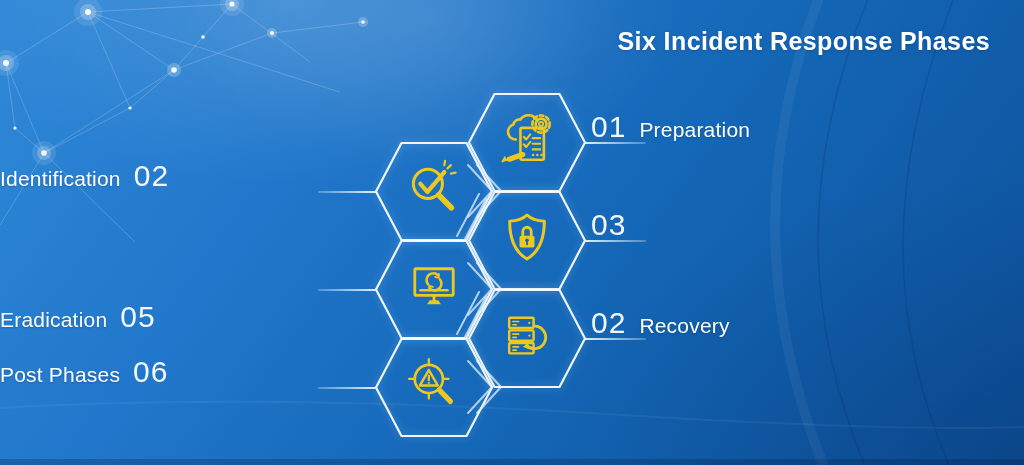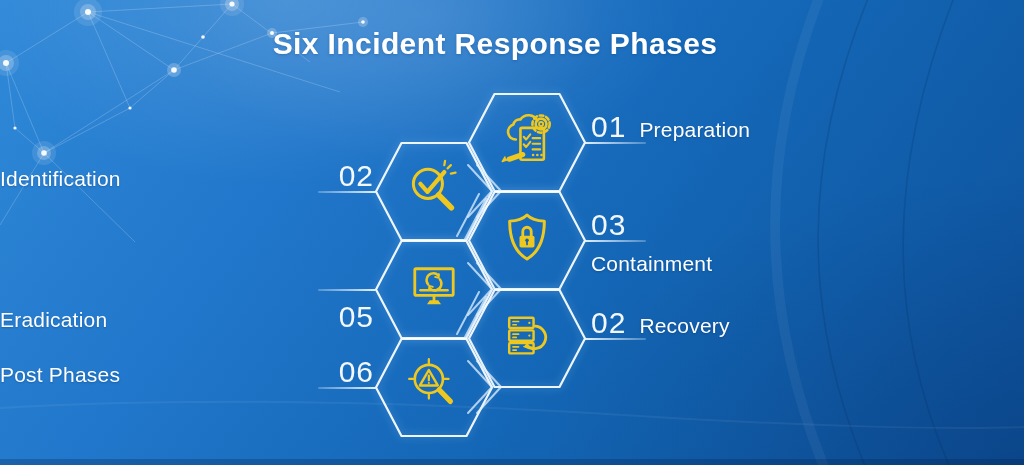--- a/index.html
+++ b/index.html
@@ -3,32 +3,32 @@
 <meta charset="utf-8">
 <style>
   html,body{margin:0;padding:0;background:#0d509a;}
   .stage{position:relative;width:1024px;height:465px;overflow:hidden;
     background:linear-gradient(126deg,#3089d8 0%,#2177cb 30%,#1365b4 62%,#0d509a 100%);
     font-family:"Liberation Sans",sans-serif;}
   .stage::before{content:"";position:absolute;inset:0;pointer-events:none;
     background:radial-gradient(520px 300px at 28% 0%,rgba(255,255,255,.14),transparent 62%),
                radial-gradient(420px 240px at 42% 4%,rgba(255,255,255,.09),transparent 60%),
                radial-gradient(700px 420px at 100% 100%,rgba(0,20,60,.18),transparent 70%);}
-  .title{position:absolute;top:27px;left:0;width:990px;margin:0;text-align:center;
-    color:#ffffff;font-size:30px;font-weight:bold;letter-spacing:.4px;
+  .title{position:absolute;top:27px;left:0;width:990px;margin:0;text-align:right;
+    color:#ffffff;font-size:25px;font-weight:bold;letter-spacing:.4px;
     text-shadow:0 1px 3px rgba(0,40,90,.25);}
   .deco{position:absolute;left:0;top:0;pointer-events:none;}
   .hex{position:absolute;overflow:visible;filter:drop-shadow(0 0 4px rgba(150,210,255,.45));}
   .hex polygon{fill:none;stroke:rgba(255,255,255,.93);stroke-width:2.2;stroke-linejoin:round;}
   .accent{position:absolute;overflow:visible;}
   .accent path,.accent polyline{fill:none;stroke:rgba(225,242,255,.75);stroke-width:2;stroke-linejoin:round;stroke-linecap:round;}
   .icon{position:absolute;width:60px;height:60px;}
   .icon svg{width:100%;height:100%;display:block;}
   .row{position:absolute;display:flex;align-items:baseline;gap:13px;}
-  .row.left{justify-content:space-between;left:0;width:374px;}
+  .row.left{justify-content:flex-start;left:0;width:374px;}
   .num{font-size:30px;line-height:1;color:rgba(255,255,255,.95);letter-spacing:1px;}
   .lbl{font-size:21px;line-height:1;font-weight:normal;color:#ffffff;letter-spacing:.2px;
     text-shadow:0 1px 2px rgba(0,40,90,.3);}
   .uline{position:absolute;height:2px;border-radius:1px;}
   .uline.right{background:linear-gradient(90deg,rgba(238,247,255,.95),rgba(238,247,255,.25));}
   .uline.left{background:linear-gradient(270deg,rgba(238,247,255,.95),rgba(238,247,255,.25));}
   .bottom-strip{position:absolute;left:0;bottom:0;width:100%;height:6px;background:rgba(5,35,75,.28);}
 </style>
 </head>
 <body>
@@ -160,21 +160,20 @@
    <path d="M32,7.5 C36,11.5 43.5,13.8 50.5,14 C50.5,31 45,46.5 32,54.5 C19,46.5 13.5,31 13.5,14 C20.5,13.8 28,11.5 32,7.5 Z" stroke-width="3.2"></path>
    <path d="M27.5,29.5 v-4.5 a4.5,4.5 0 0 1 9,0 v4.5" stroke-width="3"></path>
           </g>
    <rect x="24" y="29.5" width="16" height="12.5" rx="2" fill="#eec81e"></rect>
    <circle cx="32" cy="34.5" r="1.9" fill="#1661ae"></circle>
           <path d="M32,34.5 V38.8" stroke="#1661ae" stroke-width="1.8" stroke-linecap="round"></path>
         </svg>
       </div>
       <div class="row" style="top: 210px; left: 591px; flex-direction: column;">
         <span class="num">03</span>
-        <span class="lbl">Containment</span>
       </div>
       <div class="uline right" style="top: 240px; left: 584px; width: 62px;"></div>
       <svg class="hex" width="120" height="101" style="left: 374px; top: 238.5px;">
         <polygon points="2,50.5 27.5,2 92.5,2 118,50.5 92.5,99 27.5,99"></polygon>
       </svg>
       <svg class="accent" width="40" height="56" style="left: 468px; top: 261px; position: absolute;">
         <polyline points="0,2 24,28 0,54"></polyline>
         <polyline points="9,2 33,28 9,54"></polyline>
       </svg>
       <div class="icon" style="left: 404px; top: 257px;">

